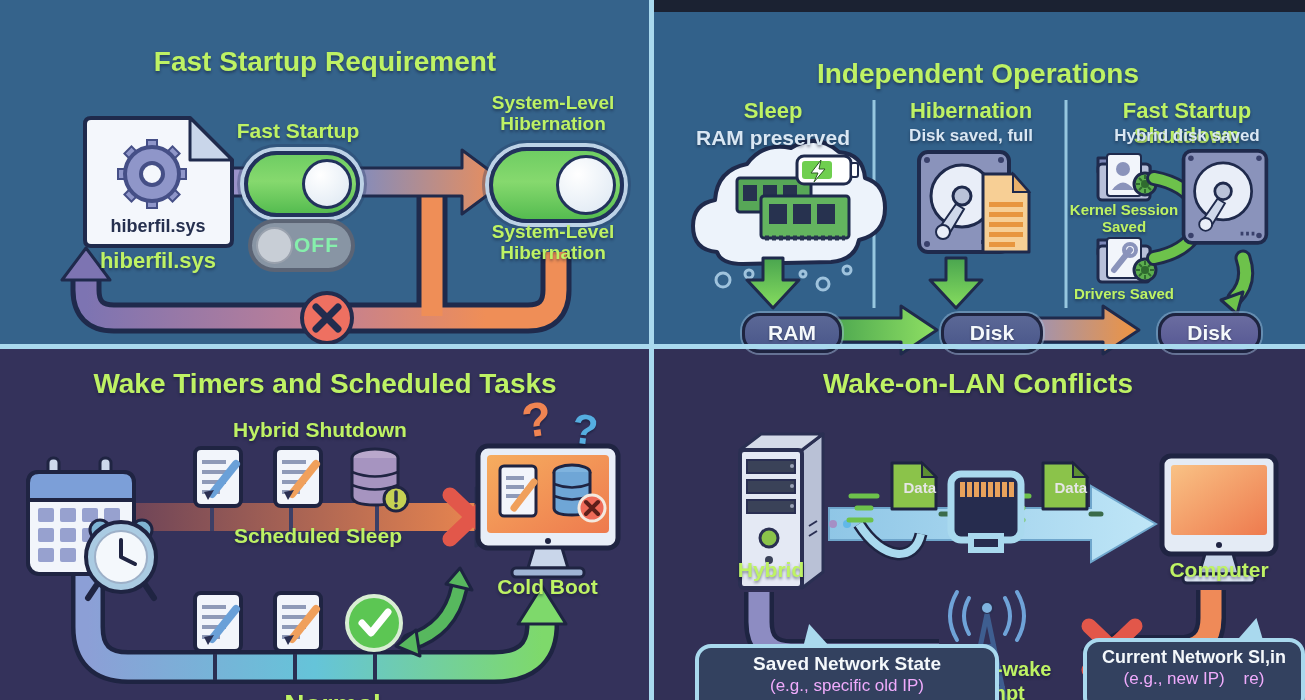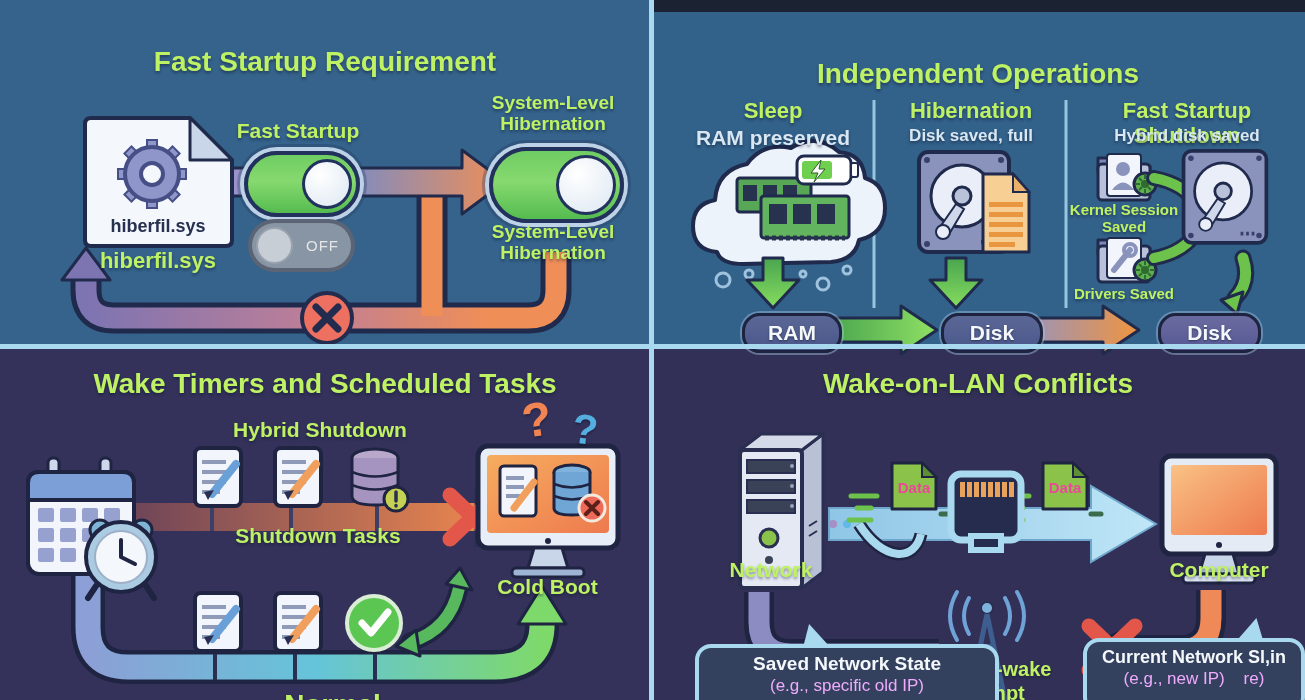--- a/index.html
+++ b/index.html
@@ -20,34 +20,34 @@
   .toggle{position:absolute;border-radius:999px;z-index:8;
     background:linear-gradient(180deg,#6FCD63,#86D96E 45%,#55BC50);
     border:4px solid #22325C;box-shadow:0 0 0 4px #BDD2E6,0 0 0 7px rgba(40,60,100,.35);}
   .toggle .knob{position:absolute;top:4px;right:4px;bottom:4px;aspect-ratio:1/1;border-radius:50%;
     background:radial-gradient(circle at 35% 30%,#FFFFFF,#DCE7F2);border:3px solid #22325C;box-sizing:border-box;}
   .toggle-off{position:absolute;border-radius:999px;z-index:8;background:rgba(148,156,167,.88);
     border:4px solid rgba(88,98,114,.95);}
   .toggle-off .knob{position:absolute;top:4px;left:4px;bottom:4px;aspect-ratio:1/1;border-radius:50%;
     background:#C8CED6;border:2px solid #9AA2AE;box-sizing:border-box;}
   .toggle-off .off-txt{position:absolute;right:12px;top:50%;transform:translateY(-54%);
-    font-weight:normal;font-size:15px;color:#e5e5e5;letter-spacing:1px;}
+    font-weight:bold;font-size:21px;color:#86efac;letter-spacing:1px;}
   
   .pill{position:absolute;height:34px;border-radius:18px;z-index:8;
     background:linear-gradient(180deg,#5B6896,#49568A);border:3px solid #1E2440;
     box-shadow:0 0 0 2px rgba(165,195,225,.45);display:flex;align-items:center;justify-content:center;
     color:#F4F8FB;font-weight:bold;font-size:21px;text-shadow:0 1px 2px rgba(10,18,40,.5);margin-left:16px;}
   
   .bubble{position:absolute;background:#33415F;border:4px solid #A9D9EE;border-radius:16px;z-index:12;
     display:flex;flex-direction:column;align-items:center;justify-content:flex-start;padding-top:5px;}
   .bubble .b1{font-weight:bold;font-size:19px;color:#F4F8FB;line-height:1.2;}
   .bubble .b2{font-size:17px;color:#f0abfc;line-height:1.2;}
   .tail{position:absolute;width:0;height:0;z-index:11;}
   .qmark{position:absolute;font-weight:bold;z-index:9;text-shadow:0 2px 2px rgba(10,18,40,.4);}
-  .data-lbl{position:absolute;z-index:9;font-weight:bold;font-size:15px;color:#ec4899;text-align:center;}
+  .data-lbl{position:absolute;z-index:9;font-weight:bold;font-size:15px;color:#e5e5e5;text-align:right;}
 </style>
 </head>
 <body>
 
 <div class="canvas">
 
   <div class="quad q-tl">
     <svg width="651" height="346" viewBox="0 0 651 346">
       <defs>
         <linearGradient id="tlArrow1" x1="0" y1="0" x2="1" y2="0">
@@ -419,21 +419,21 @@
 
       <g>
         <path d="M410,296 Q450,284 459,242" fill="none" stroke="#1E2442" stroke-width="19" stroke-linecap="round"></path>
         <path d="M410,296 Q450,284 459,242" fill="none" stroke="#57B85E" stroke-width="12" stroke-linecap="round"></path>
         <polygon points="446,238 472,244 460,222" fill="#57B85E" stroke="#1E2442" stroke-width="3" stroke-linejoin="round"></polygon>
         <polygon points="416,284 420,310 396,300" fill="#57B85E" stroke="#1E2442" stroke-width="3" stroke-linejoin="round"></polygon>
       </g>
     </svg>
     <div class="lbl" style="left:30px;top:22px;width:590px;font-size:28px;">Wake Timers and Scheduled Tasks</div>
     <div class="lbl" style="left:220px;top:72px;width:200px;font-size:21px;">Hybrid Shutdown</div>
-    <div class="lbl" style="left:218px;top:178px;width:200px;font-size:21px;">Shutdown Tasks</div>
+    <div class="lbl" style="left:218px;top:178px;width:200px;font-size:21px;">Scheduled Sleep</div>
     <div class="lbl" style="left:480px;top:229px;width:135px;font-size:21px;">Cold Boot</div>
     <div class="lbl" style="left:230px;top:343px;width:205px;font-size:28px;">Normal Shutdown</div>
     <div class="qmark" style="left:522px;top:46px;font-size:48px;color:#F08452;transform:rotate(-8deg);">?</div>
     <div class="qmark" style="left:572px;top:60px;font-size:42px;color:#55AEE0;transform:rotate(7deg);">?</div>
   </div>
 
   <div class="quad q-br">
     <svg width="654" height="354" viewBox="0 0 654 354">
       <defs>
         <linearGradient id="brBlue" x1="0" y1="0" x2="1" y2="0">
@@ -528,21 +528,21 @@
       <g>
         <path d="M318,252 Q308,270 318,288 M306,246 Q292,270 306,294" fill="none" stroke="#6FA3D8" stroke-width="4" stroke-linecap="round"></path>
         <path d="M354,252 Q364,270 354,288 M366,246 Q380,270 366,294" fill="none" stroke="#6FA3D8" stroke-width="4" stroke-linecap="round"></path>
         <circle cx="336" cy="262" r="6" fill="#7FB3DE" stroke="#2A2F52" stroke-width="2"></circle>
         <path d="M336,268 L318,354 M336,268 L354,354" stroke="#3E5E90" stroke-width="5"></path>
         <path d="M327,300 h18 M322,322 h28 M318,342 h36" stroke="#3E5E90" stroke-width="4"></path>
         <rect x="329" y="309" width="14" height="14" transform="rotate(45 336 316)" fill="#3E5E90"></rect>
       </g>
     </svg>
     <div class="lbl" style="left:12px;top:22px;width:630px;font-size:28px;">Wake-on-LAN Conflicts</div>
-    <div class="lbl" style="left:70px;top:212px;width:100px;font-size:21px;">Network</div>
+    <div class="lbl" style="left:70px;top:212px;width:100px;font-size:21px;">Hybrid</div>
     <div class="lbl" style="left:512px;top:212px;width:112px;font-size:21px;">Computer</div>
     <div class="data-lbl" style="left:241px;top:133px;width:44px;">Data</div>
     <div class="data-lbl" style="left:392px;top:133px;width:44px;">Data</div>
     <div class="lbl" style="left:253px;top:312px;width:166px;font-size:20px;">Remote-wake</div>
     <div class="lbl" style="left:253px;top:336px;width:166px;font-size:20px;">Attempt</div>
 
     <div class="tail" style="left:148px;top:278px;border-left:14px solid transparent;border-right:14px solid transparent;border-bottom:24px solid #A9D9EE;transform:skewX(18deg);"></div>
     <div class="bubble" style="left:44px;top:298px;width:296px;height:66px;">
       <div class="b1">Saved Network State</div>
       <div class="b2">(e.g., specific old IP)</div>

